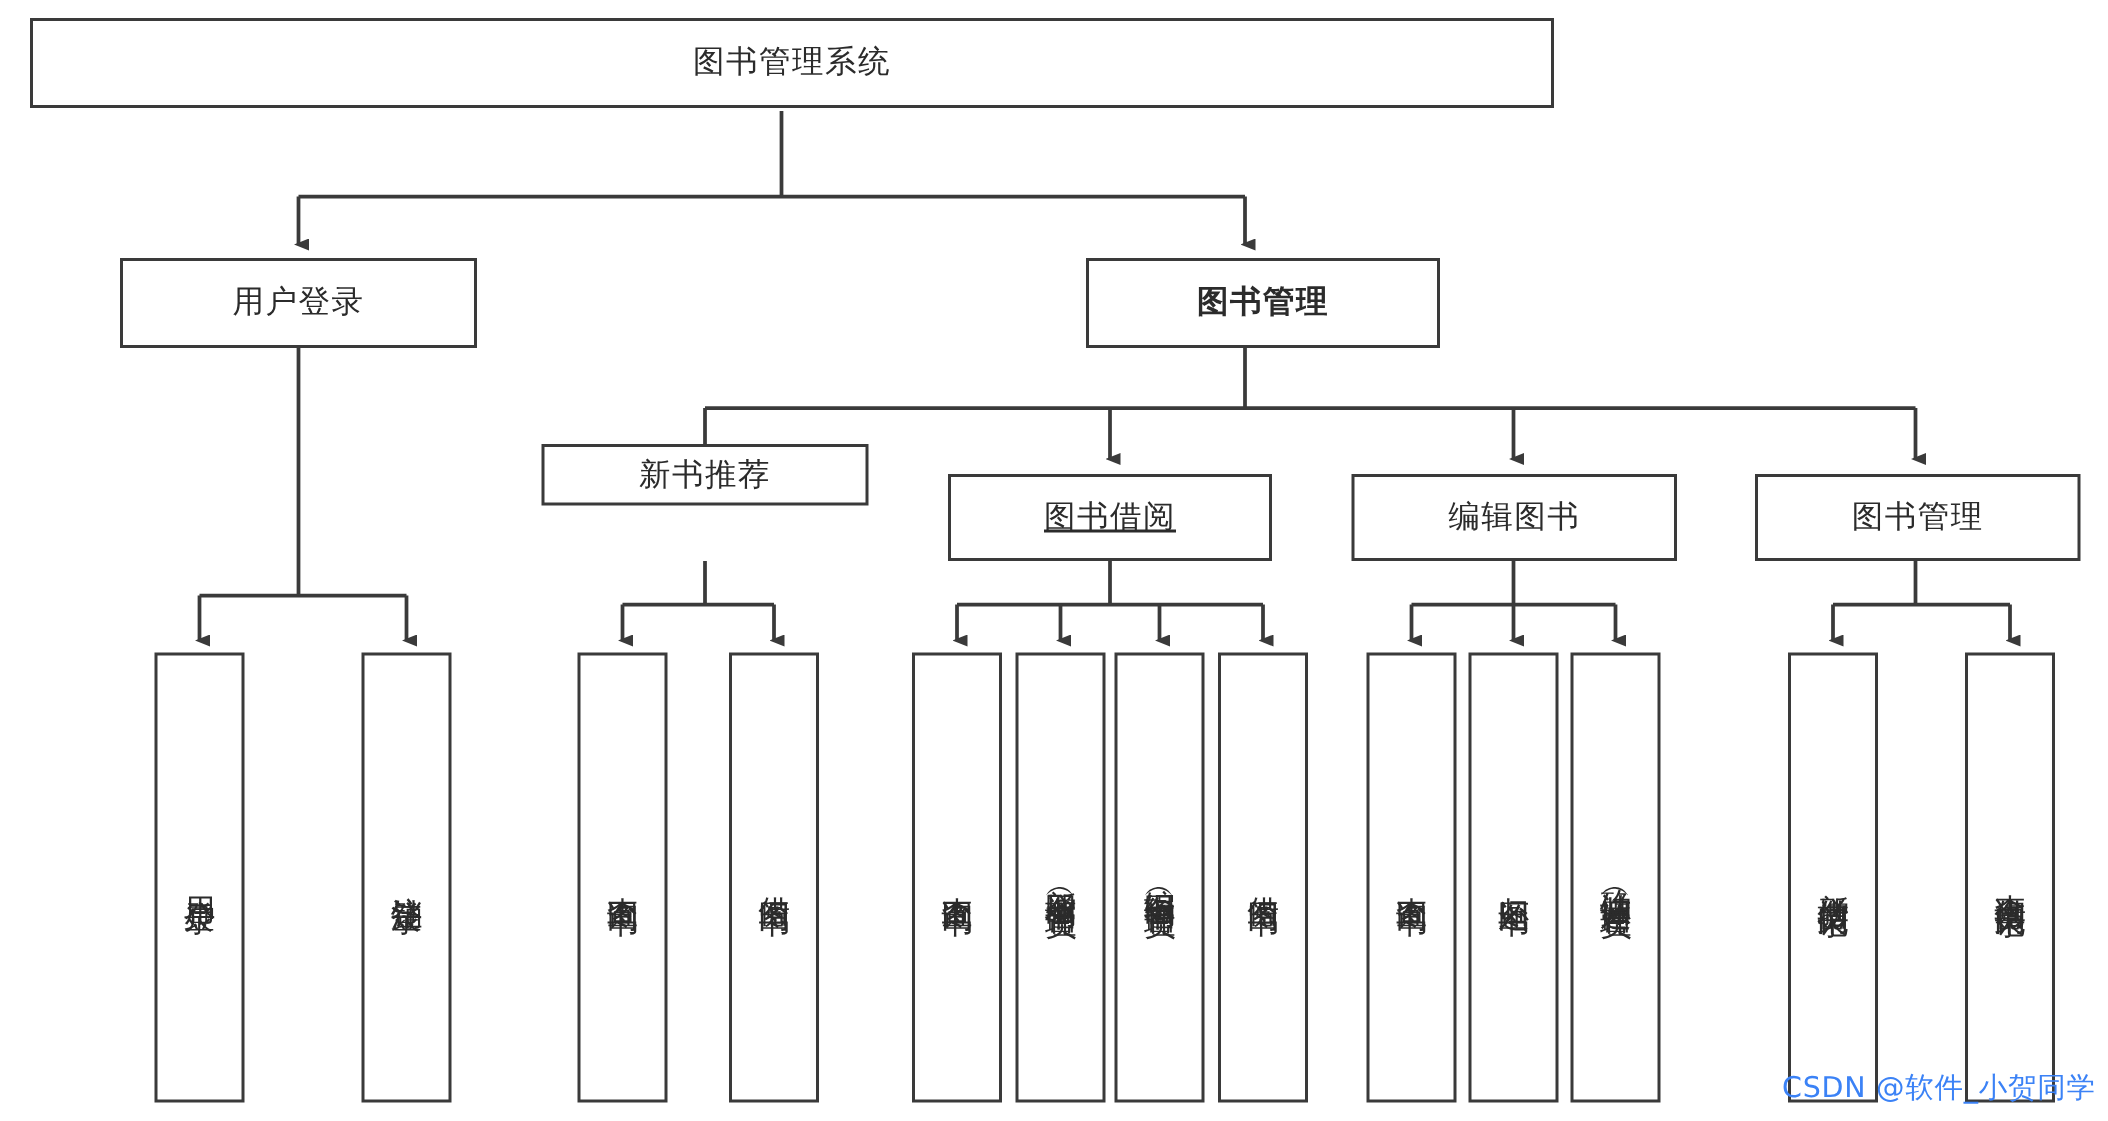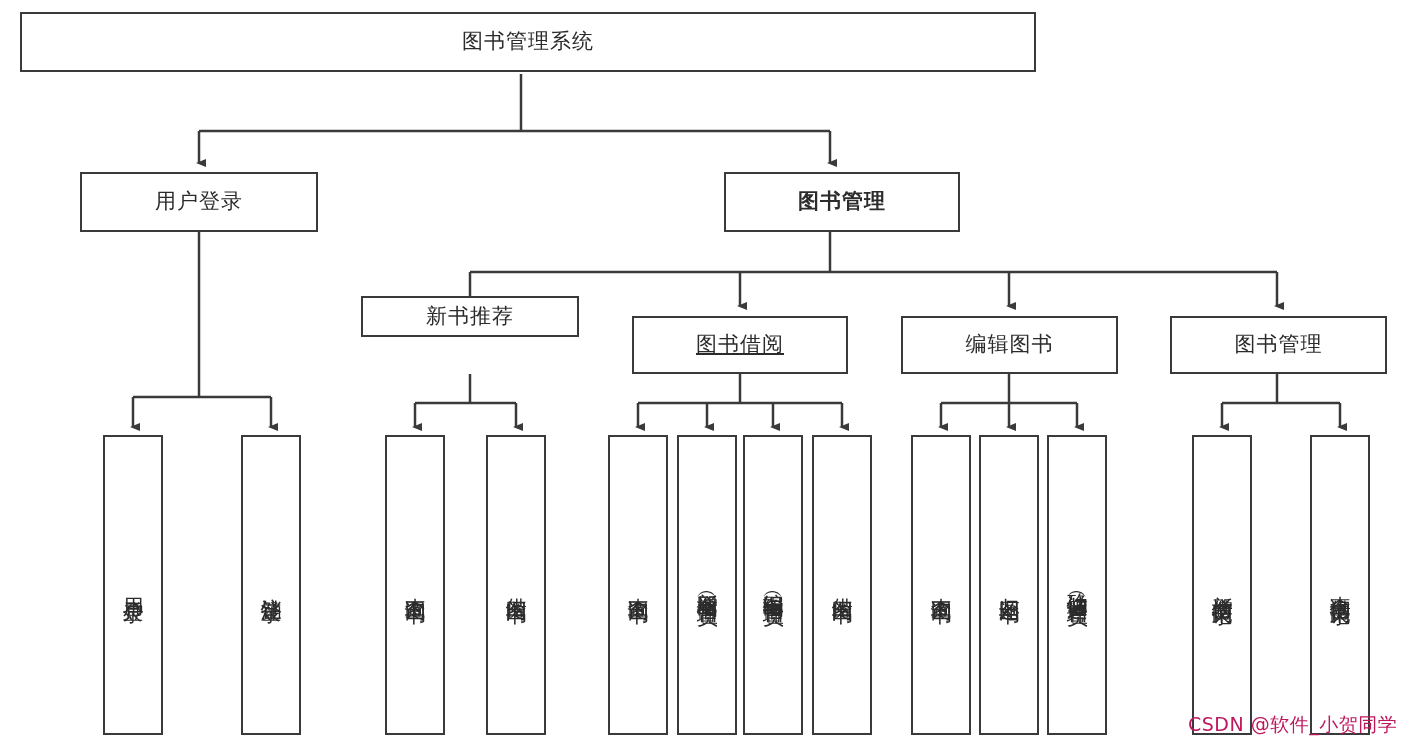--- a/index.html
+++ b/index.html
@@ -54,21 +54,21 @@
     width: 1405px;
     height: 747px;
     z-index: 1;
     pointer-events: none;
   }
   .watermark {
     position: absolute;
     left: 1188px;
     top: 712px;
     font-size: 19px;
-    color: #be185d;
+    color: #3b82f6;
     z-index: 5;
     white-space: nowrap;
     letter-spacing: 0.5px;
   }
 </style>
 </head>
 <body>
 
 <div id="canvas">
 

